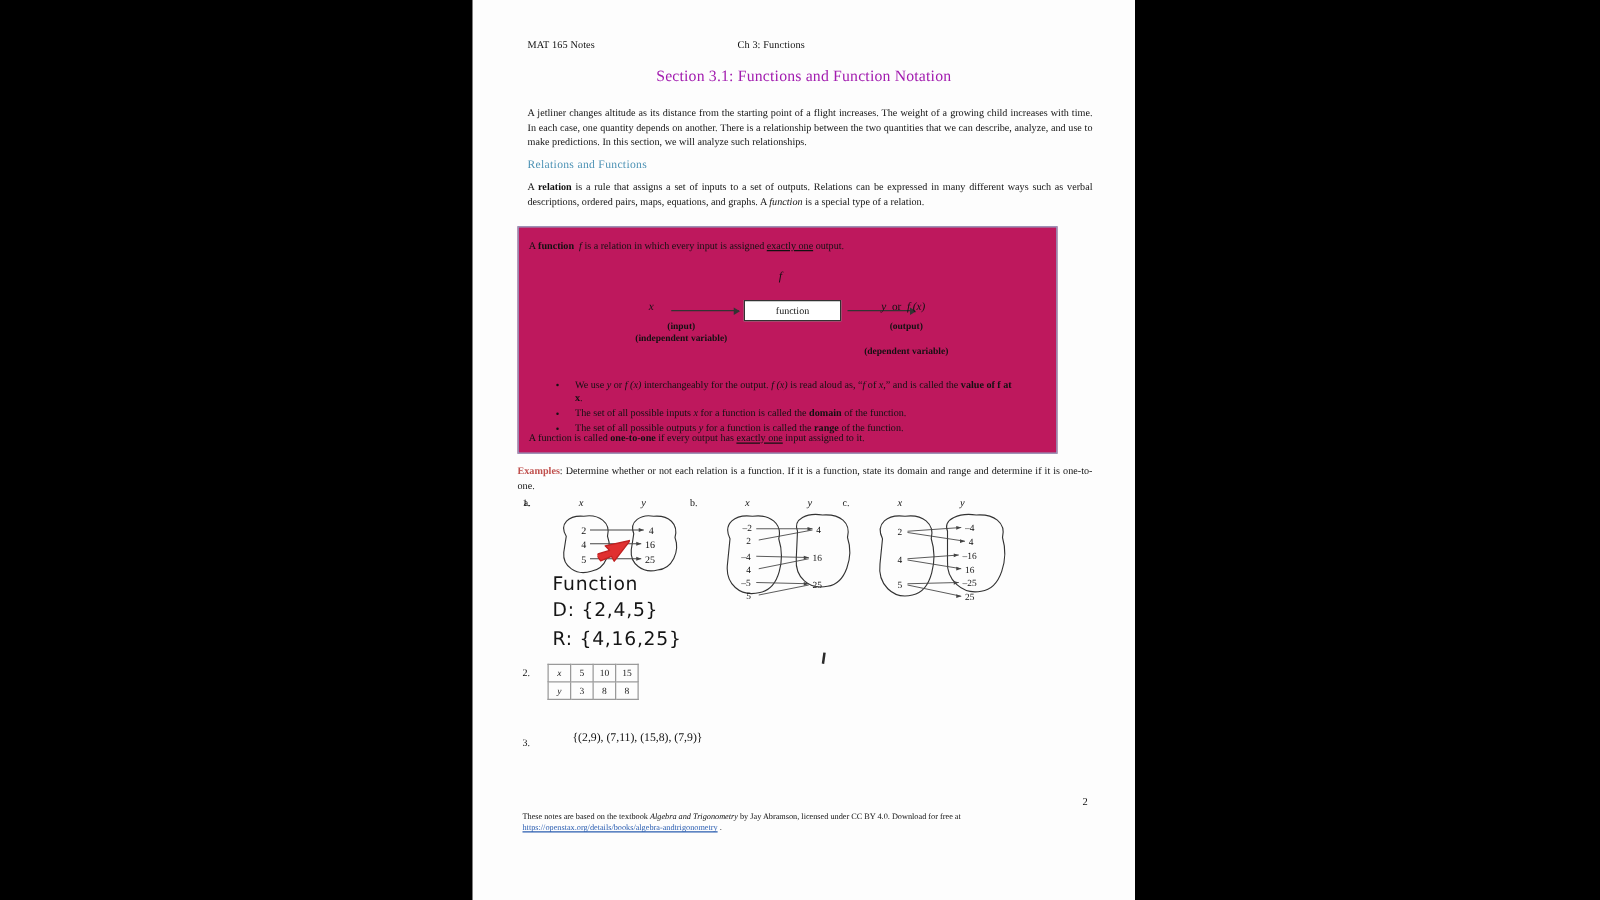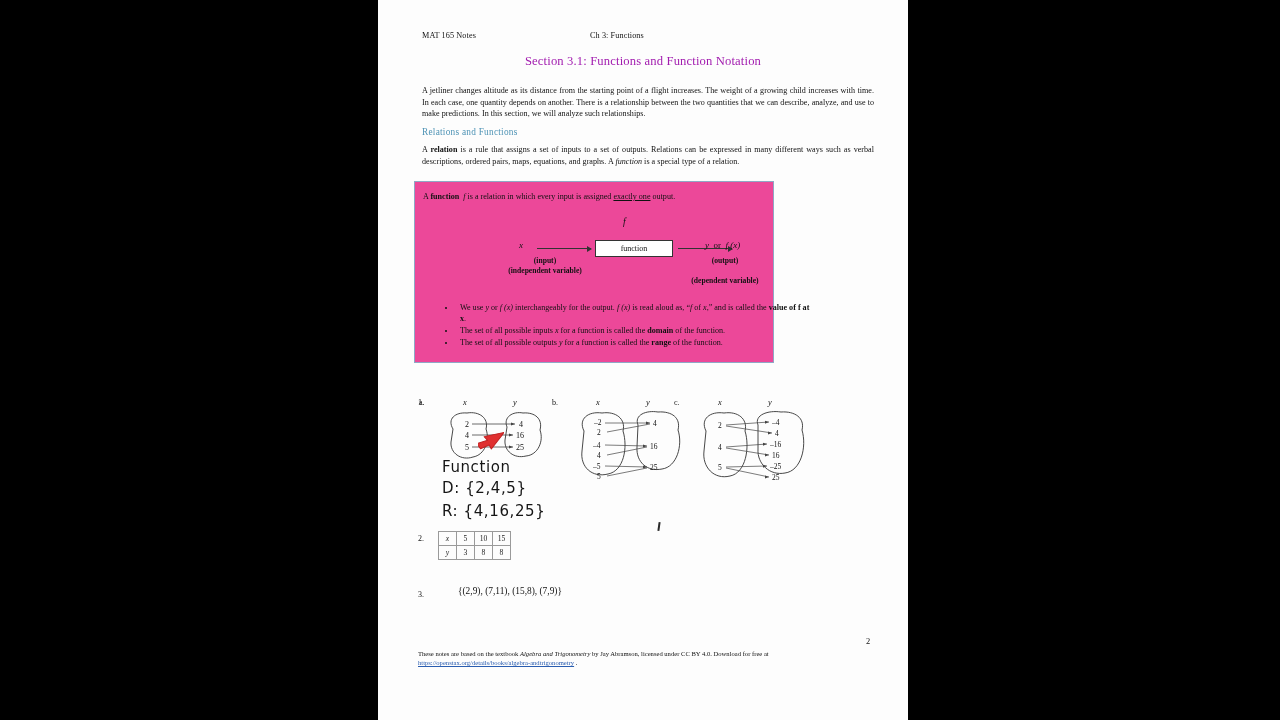--- a/index.html
+++ b/index.html
@@ -38,22 +38,22 @@
 
   .subhead{
     position:absolute;left:44px;top:127px;
     font-size:9.3px;color:#4e93b5;letter-spacing:.25px;
   }
 
   .relation-para{left:44px;top:144px;width:452px;}
 
   
   .defbox{
-    position:absolute;left:36px;top:181px;width:360px;height:182px;
-    border:1px solid #8fa8c6;background:#ec4899;box-sizing:border-box;
+    position:absolute;left:36px;top:181px;width:432px;height:182px;
+    border:1px solid #8fa8c6;background:#be185d;box-sizing:border-box;
   }
   .defbox .def-line{
     position:absolute;left:8px;top:9px;width:412px;
     font-size:8.1px;line-height:11.4px;
   }
   .defbox .def-foot{
     position:absolute;left:8px;top:163px;width:414px;
     font-size:8.1px;line-height:11.4px;
   }
 
@@ -196,22 +196,28 @@
           </li>
           <li>
             <span>The set of all possible inputs </span><i>x</i><span> for a function is called the </span><b>domain</b><span> of the function.</span>
           </li>
           <li>
             <span>The set of all possible outputs </span><i>y</i><span> for a function is called the </span><b>range</b><span> of the function.</span>
           </li>
         </ul>
       </div>
 
-    </div>
-
+      <div class="def-foot">
+        <span>A function is called </span><b>one-to-one</b><span> if every output has </span><span class="ul">exactly one</span><span> input assigned to it.</span>
+      </div>
+    </div>
+
+    <div class="para examples">
+      <span class="ex-label bd">Examples</span><span>:</span><span> Determine whether or not each relation is a function. If it is a function, state its domain and range and determine if it is one-to-one.</span>
+    </div>
 
     <div class="q1">1.</div>
 
     <div class="map-group mg-a">
       <div class="mg-letter">a.</div>
       <div class="mg-xlab">x</div>
       <div class="mg-ylab">y</div>
       <svg class="blobwrap" width="110" height="60" viewBox="0 0 110 60">
         <path d="M12,20 C6,10 14,3 26,4 C38,2 48,9 45,20 C49,31 44,46 32,48 C20,52 9,44 10,33 Z" fill="none" stroke="#333" stroke-width="0.9"></path>
         <path d="M66,18 C62,8 72,2 82,4 C94,3 102,10 99,21 C103,32 97,46 85,47 C73,50 63,42 64,31 Z" fill="none" stroke="#333" stroke-width="0.9"></path>

